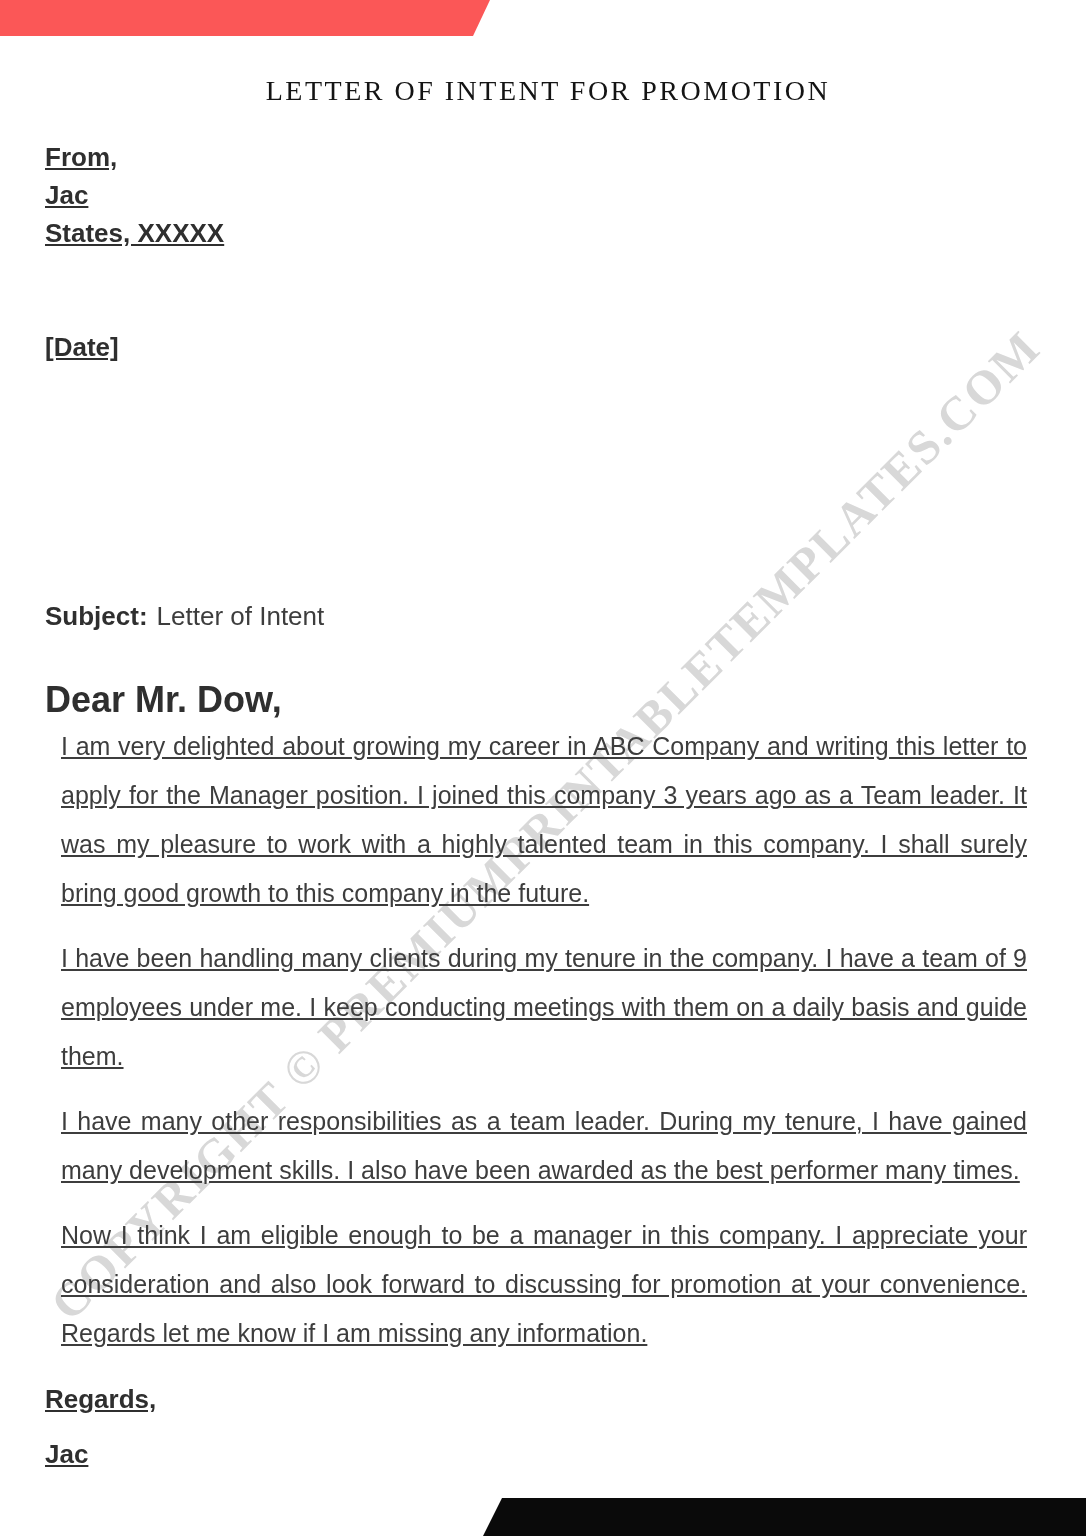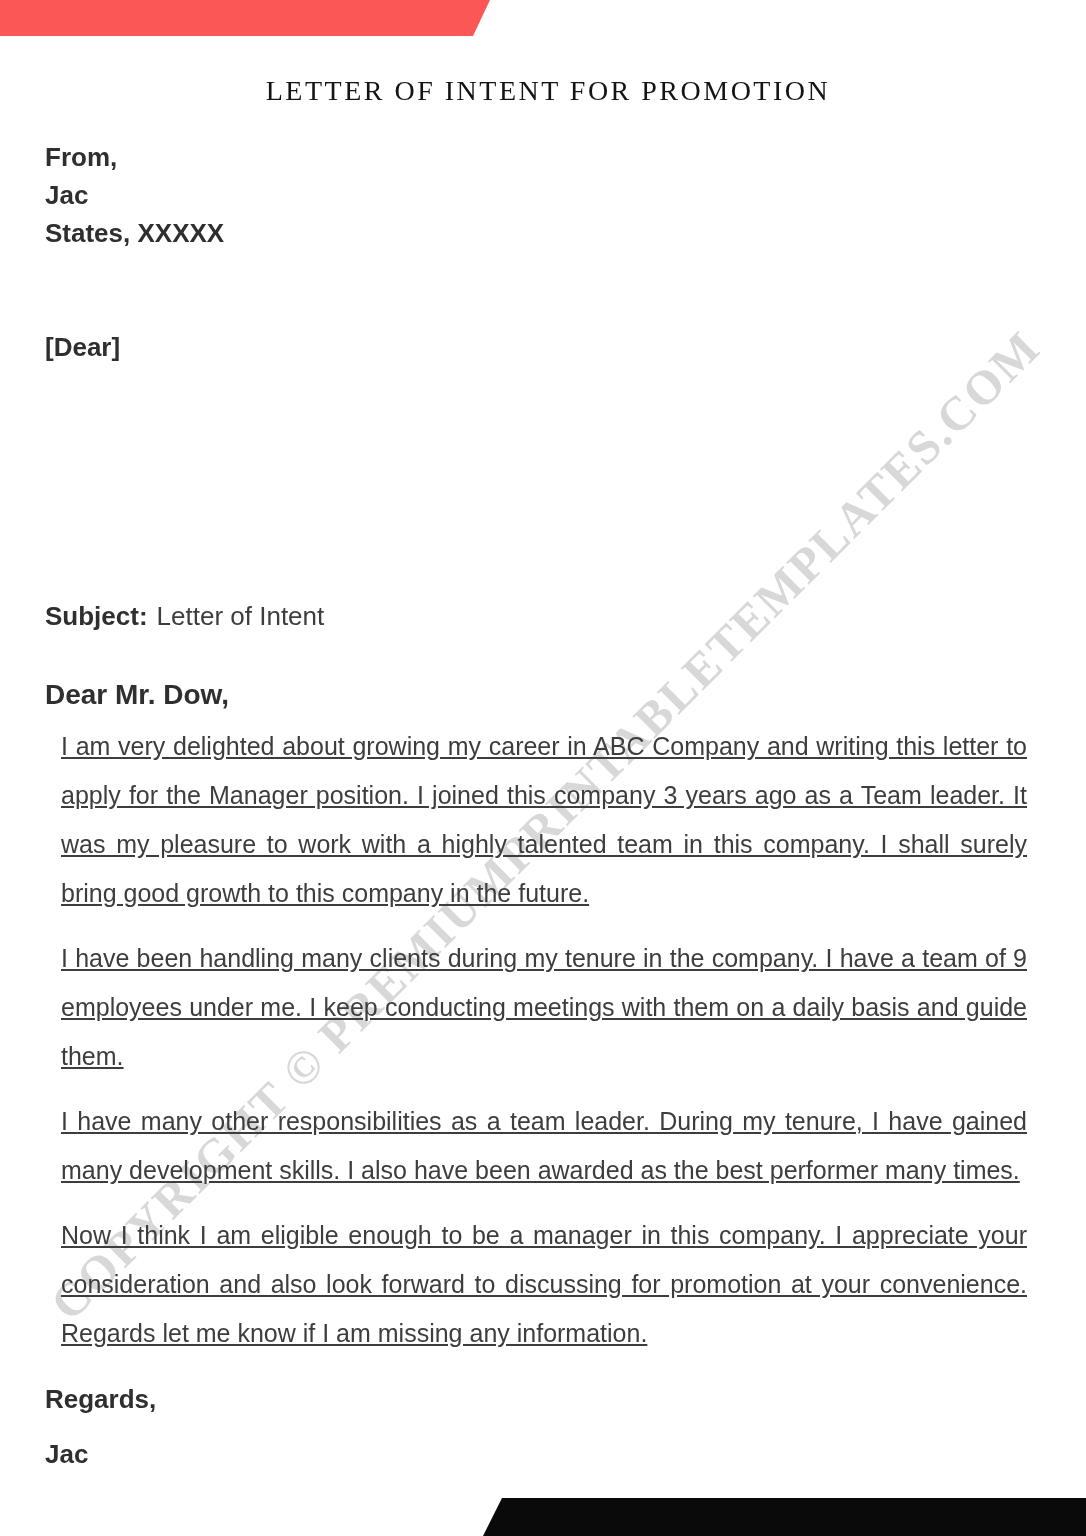--- a/index.html
+++ b/index.html
@@ -54,37 +54,38 @@
     z-index: 1;
   }
   .block {
     position: absolute;
     left: 45px;
     font-weight: 700;
     font-size: 26px;
     line-height: 38px;
     color: var(--heading-text, #2f2f2f);
     z-index: 1;
+    text-decoration: underline;
   }
   .from-block { top: 138px; }
   .date-line  { top: 331px; line-height: 32px; }
   .to-block   { top: 412px; }
   .subject-line {
     position: absolute;
     top: 601px; left: 45px;
     font-size: 26px;
     color: var(--body-text, #3d3d3d);
     z-index: 1;
   }
   .subject-line .label { font-weight: 700; color: var(--heading-text, #2f2f2f); margin-right: 9px; }
   .salutation {
     position: absolute;
     top: 679px; left: 45px;
     font-weight: 700;
-    font-size: 28px;
+    font-size: 36px;
     color: var(--heading-text, #2f2f2f);
     z-index: 1;
   }
   .letter-body {
     position: absolute;
     top: 706px; left: 45px;
     width: 998px;
     font-size: 25px;
     line-height: 49px;
     color: var(--body-text, #3d3d3d);
@@ -105,21 +106,21 @@
   <div class="watermark">COPYRIGHT © PREMIUMPRINTABLETEMPLATES.COM</div>
 
   <h1 class="title">LETTER OF INTENT FOR PROMOTION</h1>
 
   <div class="block from-block">
     <div>From,</div>
     <div>Jac</div>
     <div>States, XXXXX</div>
   </div>
 
-  <div class="block date-line">[Dear]</div>
+  <div class="block date-line">[Date]</div>
 
 
   <div class="subject-line">
     <span class="label">Subject:</span><span>Letter of Intent</span>
   </div>
 
   <div class="salutation">Dear Mr. Dow,</div>
 
   <div class="letter-body">
     <p>I am very delighted about growing my career in ABC Company and writing this letter to apply for the Manager position. I joined this company 3 years ago as a Team leader. It was my pleasure to work with a highly talented team in this company. I shall surely bring good growth to this company in the future.</p>

